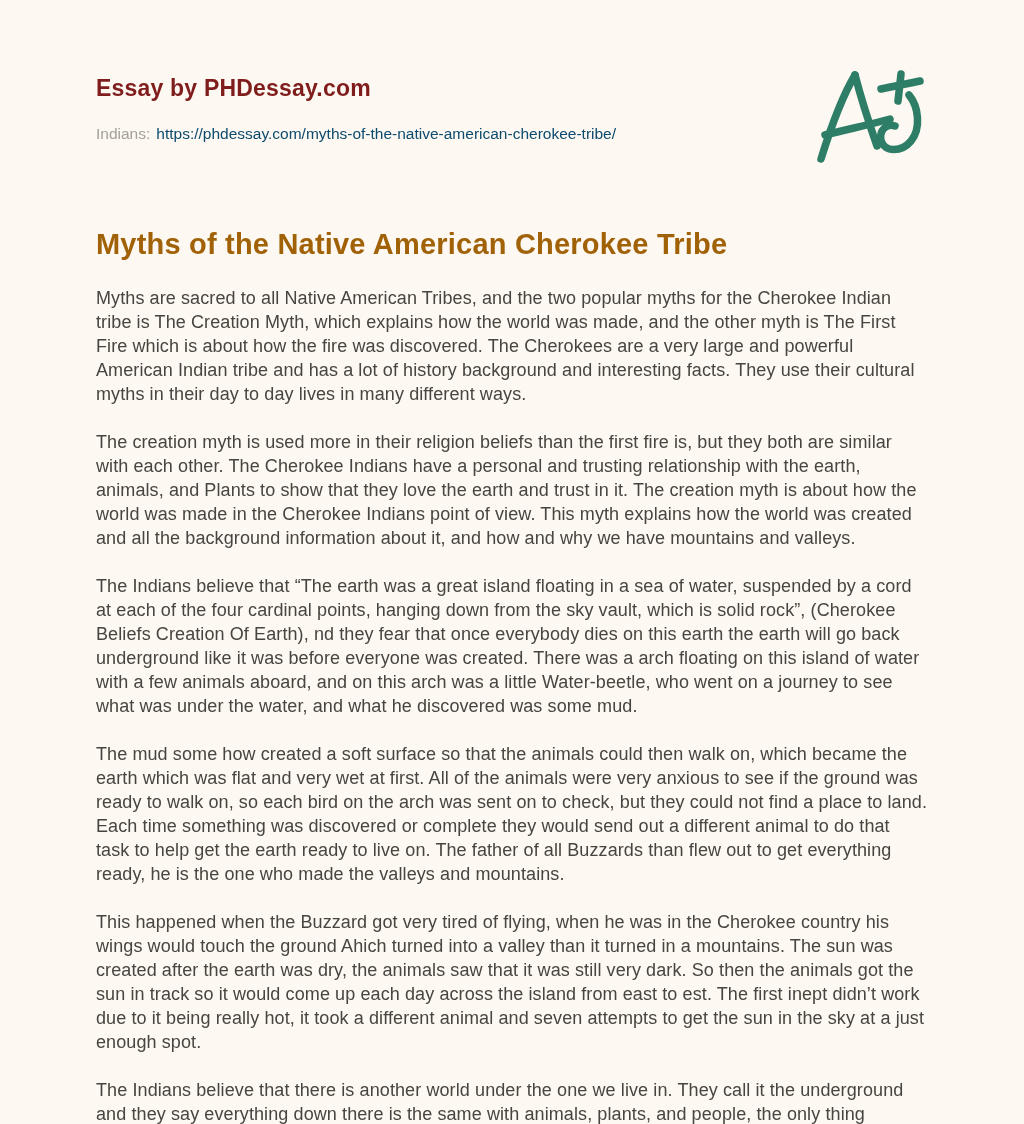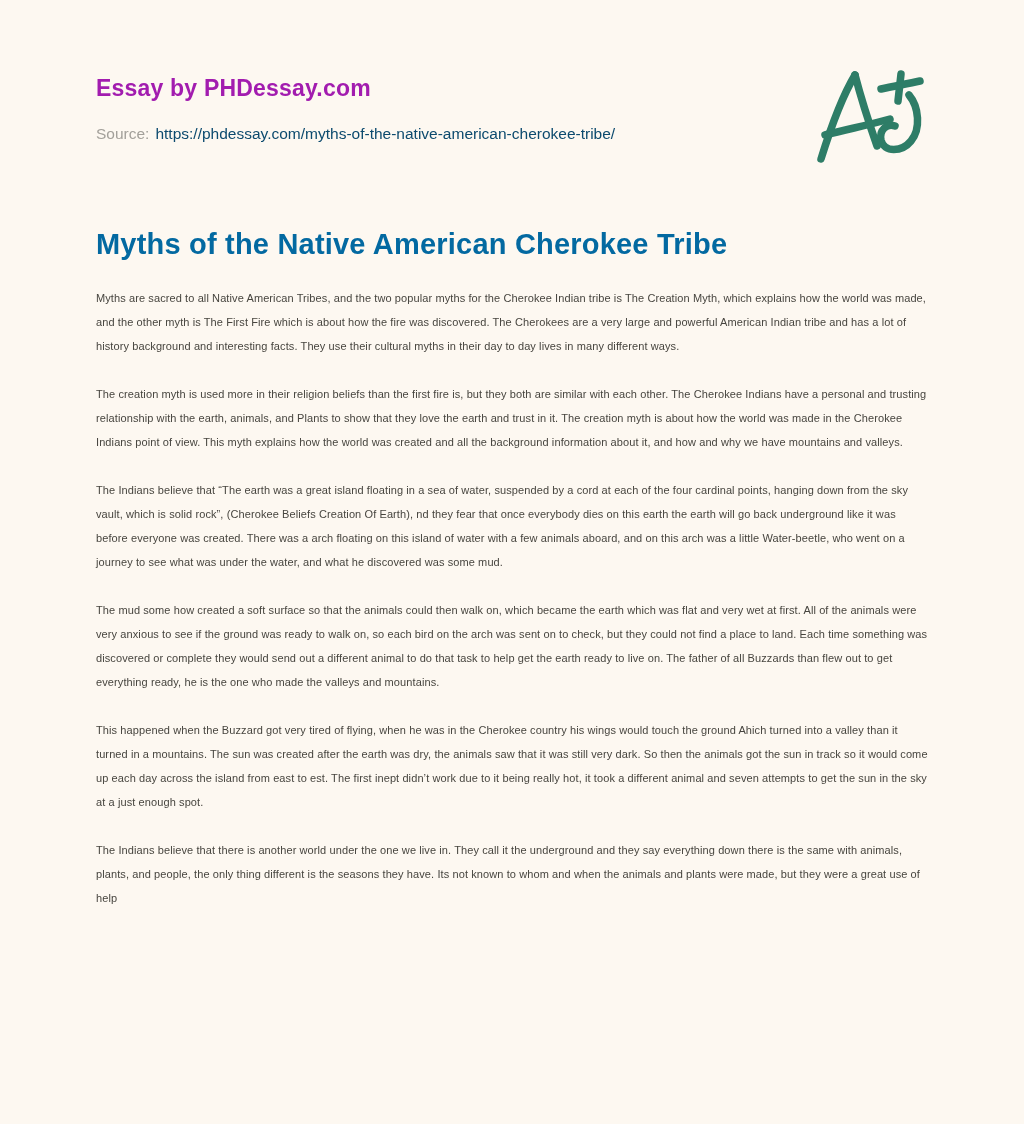--- a/index.html
+++ b/index.html
@@ -26,21 +26,21 @@
 
   .doc-header {
     display: flex;
     justify-content: space-between;
     align-items: flex-start;
   }
 
   .site-title {
     font-size: 23px;
     font-weight: 700;
-    color: #a21caf;
+    color: #7f1d1d;
     letter-spacing: 0.2px;
     line-height: 28px;
   }
 
   .source-line {
     margin-top: 22px;
     font-size: 15.5px;
     line-height: 20px;
   }
 
@@ -59,48 +59,48 @@
     height: 96px;
     margin-top: -6px;
     margin-right: 2px;
     flex: 0 0 auto;
   }
 
   .essay-title {
     margin-top: 62px;
     font-size: 29px;
     font-weight: 700;
-    color: #0369a1;
+    color: #a16207;
     letter-spacing: 0.2px;
     line-height: 36px;
   }
 
   .essay-body {
     margin-top: 24px;
     width: 832px;
   }
 
   .essay-body p {
-    font-size: 11px;
+    font-size: 18px;
     line-height: 24px;
     color: #47453f;
     margin-bottom: 24px;
     letter-spacing: 0.1px;
   }
 </style>
 </head>
 <body>
 
 <div class="page">
 
   <header class="doc-header">
     <div class="header-left">
       <h1 class="site-title">Essay by PHDessay.com</h1>
       <div class="source-line">
-        <span class="source-label">Source:</span><a class="source-link" href="#">https://phdessay.com/myths-of-the-native-american-cherokee-tribe/</a>
+        <span class="source-label">Indians:</span><a class="source-link" href="#">https://phdessay.com/myths-of-the-native-american-cherokee-tribe/</a>
       </div>
     </div>
 
     <div class="logo">
       <svg viewBox="0 0 112 96" width="112" height="96" fill="none" stroke="#2e7d67" stroke-width="7.5" stroke-linecap="round">
 
         <path d="M 7 91 C 16 62 29 27 41 7"></path>
 
         <path d="M 41 7 C 47 30 55 55 63 78"></path>
 

